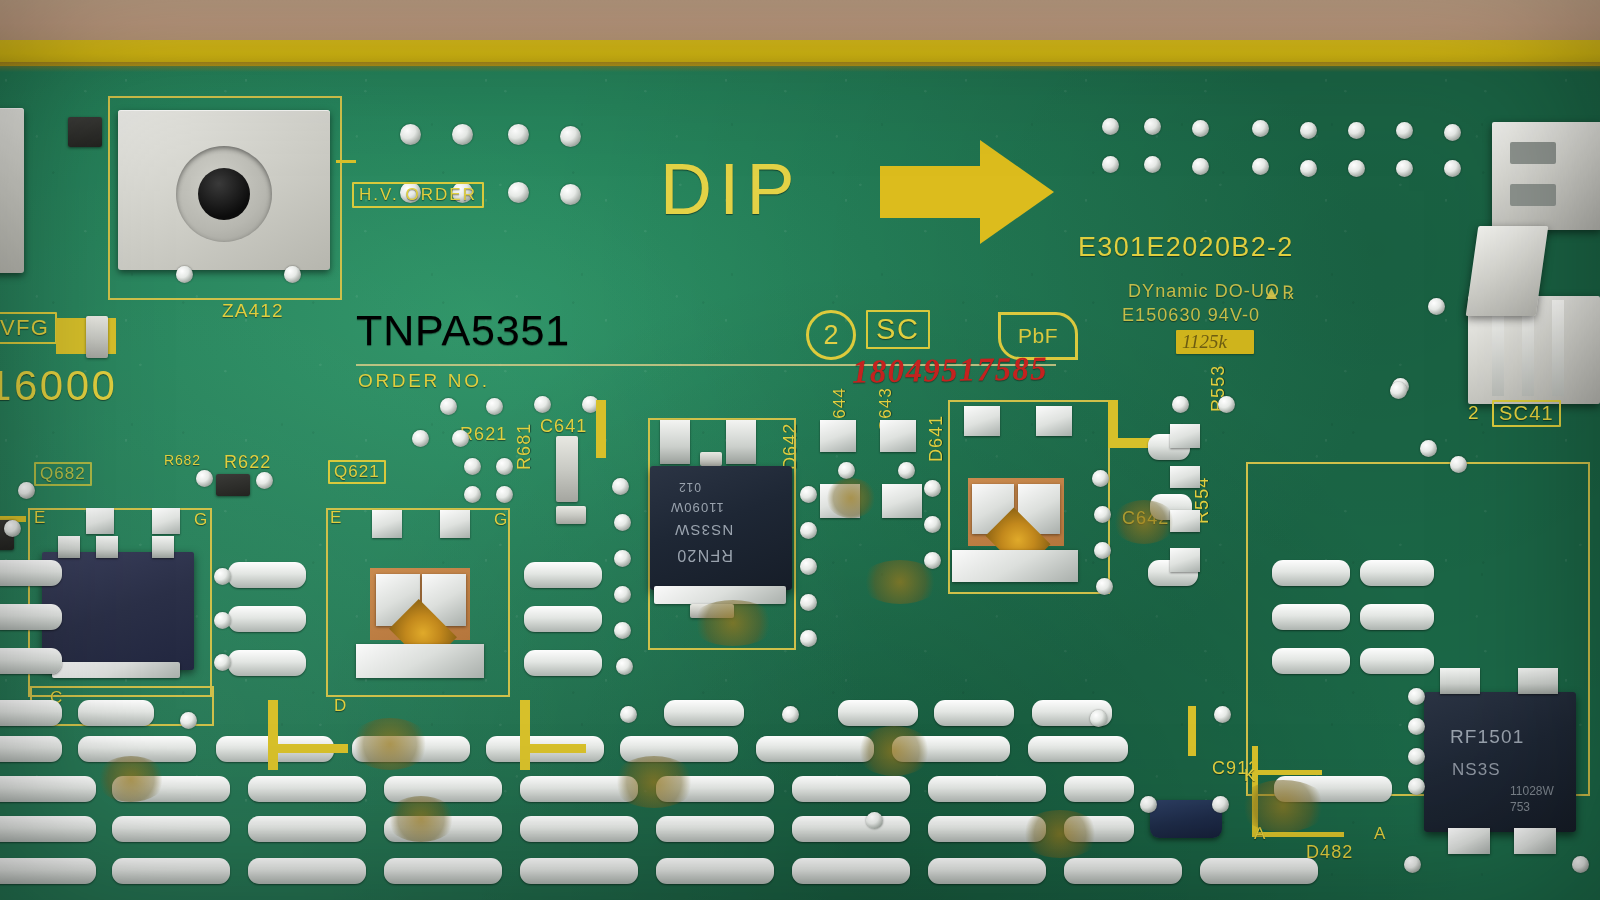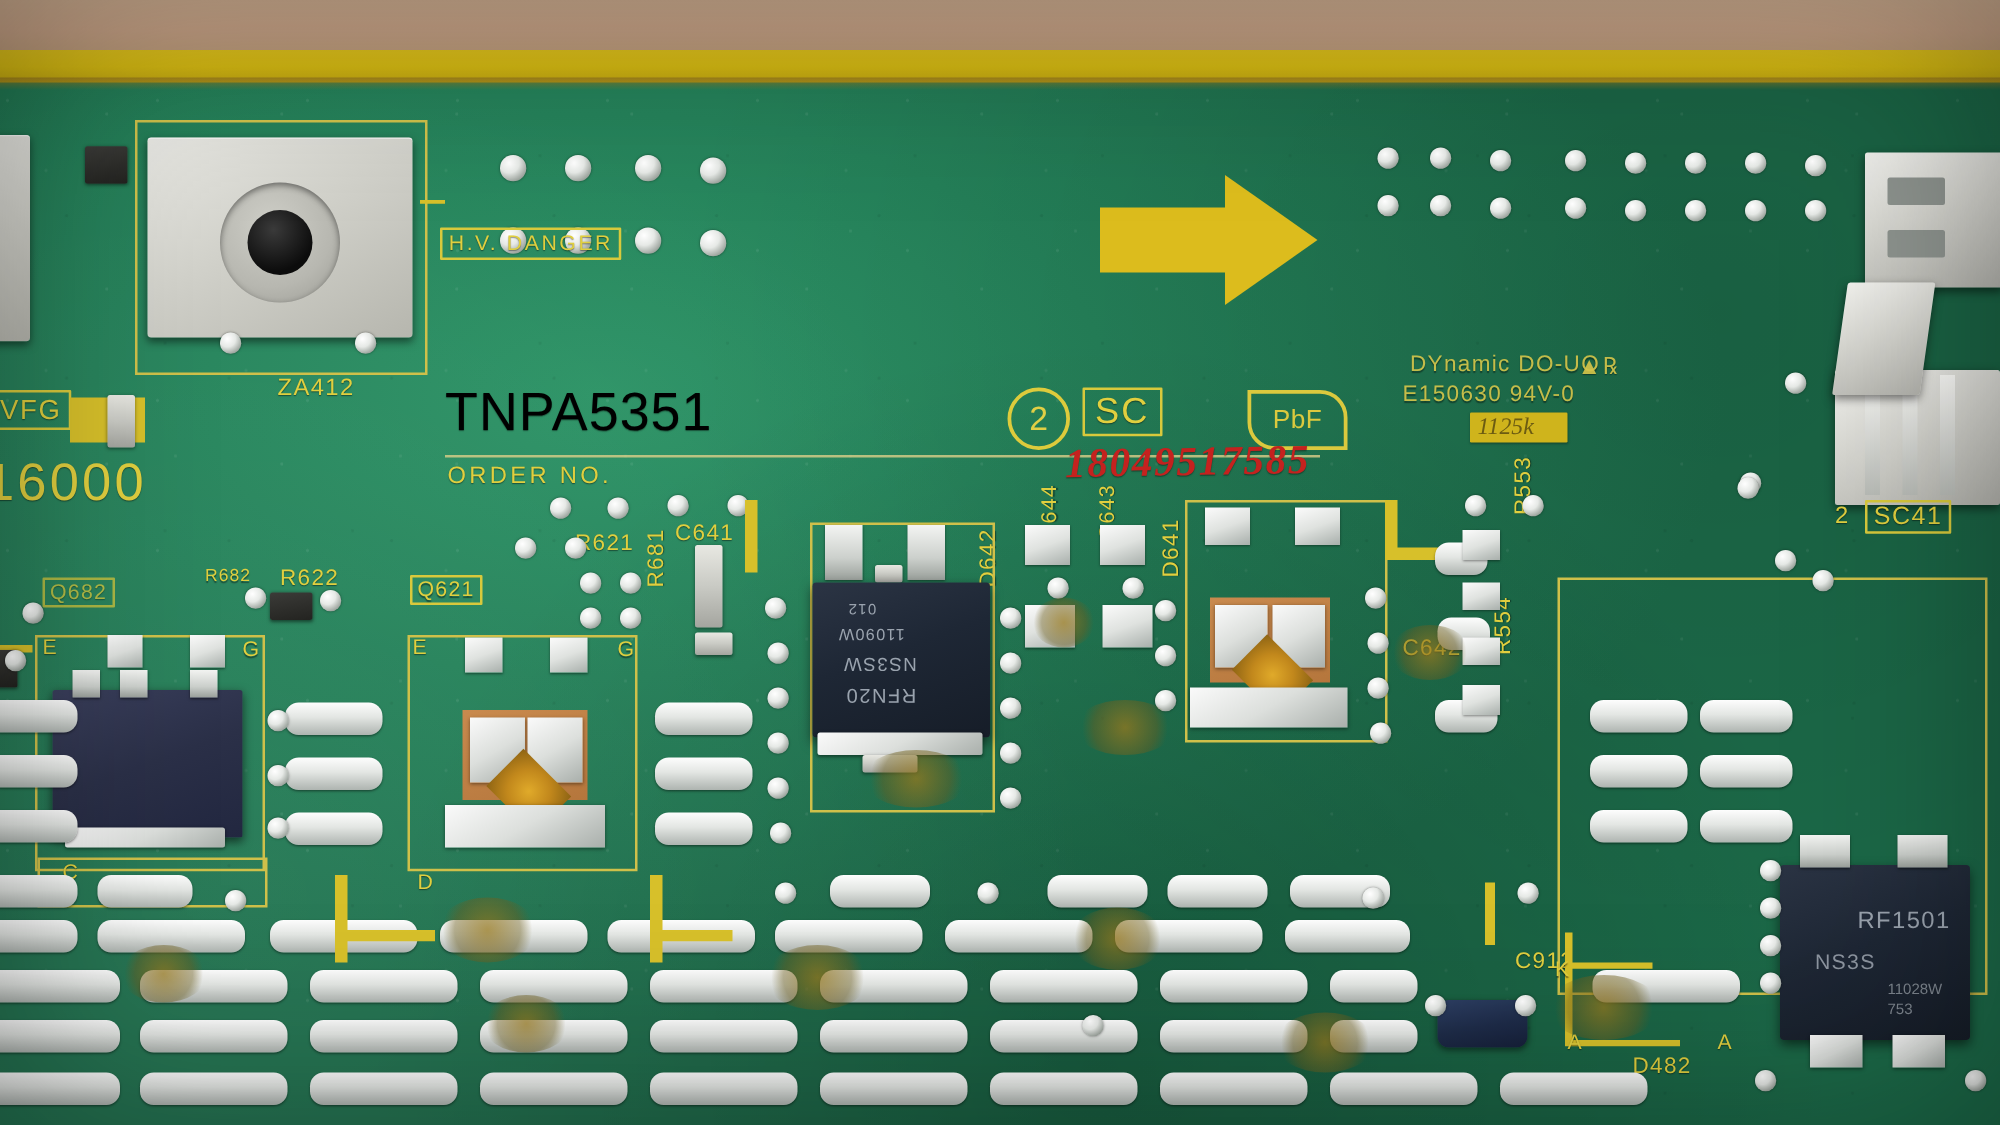--- a/index.html
+++ b/index.html
@@ -152,29 +152,31 @@
   <div class="pad md" style="left:400px;top:124px;"></div>
   <div class="pad md" style="left:452px;top:124px;"></div>
   <div class="pad md" style="left:508px;top:124px;"></div>
   <div class="pad md" style="left:560px;top:126px;"></div>
   <div class="pad md" style="left:400px;top:182px;"></div>
   <div class="pad md" style="left:452px;top:182px;"></div>
   <div class="pad md" style="left:508px;top:182px;"></div>
   <div class="pad md" style="left:560px;top:184px;"></div>
 
   <div class="silk boxed" style="left:352px;top:182px;font-size:17px;letter-spacing:.12em;">
-    <span>H.V. DANGER</span>
+    <span>H.V. ORDER</span>
   </div>
   <div class="trace" style="left:336px;top:160px;width:20px;height:3px;"></div>
 
+  <span class="silk" style="left:660px;top:148px;font-size:72px;letter-spacing:.10em;color:#e3d246;">DIP</span>
   <div class="arrow" style="left:880px;top:140px;width:180px;height:104px;">
     <div class="shaft"></div>
       <div class="head"></div>
   </div>
 
+  <span class="silk" style="left:1078px;top:232px;font-size:27px;letter-spacing:.05em;">E301E2020B2-2</span>
   <span class="silk dim" style="left:1128px;top:281px;font-size:18px;">DYnamic DO-UO</span>
   <span class="silk dim" style="left:1262px;top:279px;font-size:19px;">▲℞</span>
   <span class="silk dim" style="left:1122px;top:305px;font-size:18px;">E150630 94V-0</span>
   <div style="position:absolute;left:1176px;top:330px;width:78px;height:24px;background:#cfb41c;
               border-radius:1px;box-shadow:0 1px 2px rgba(0,0,0,.3);"></div>
   <span style="position:absolute;left:1182px;top:331px;font-size:19px;color:#6c5c12;
                font-family:'Liberation Serif',serif;font-style:italic;">1125k</span>
 
   <span class="silk bigtitle" style="left:356px;top:306px;">TNPA5351</span>
   <div class="circnum" style="left:806px;top:310px;">
@@ -368,21 +370,21 @@
   <div class="pad sm" style="left:1212px;top:796px;"></div>
   <div class="trace" style="left:1252px;top:746px;width:6px;height:90px;"></div>
   <div class="trace" style="left:1252px;top:770px;width:70px;height:5px;"></div>
   <div class="trace" style="left:1252px;top:832px;width:92px;height:5px;"></div>
   <span class="silk" style="left:1244px;top:766px;font-size:17px;">K</span>
   <span class="silk" style="left:1254px;top:824px;font-size:17px;">A</span>
   <span class="silk" style="left:1374px;top:824px;font-size:17px;">A</span>
   <span class="silk" style="left:1306px;top:842px;font-size:18px;">D482</span>
 
   <div class="to252" style="left:1424px;top:692px;width:152px;height:140px;">
-    <span style="position:absolute;left:26px;top:34px;color:#9aa3ae;font-size:19px;letter-spacing:.06em;margin-left:36px;">RF1501</span>
+    <span style="position:absolute;left:26px;top:34px;color:#9aa3ae;font-size:19px;letter-spacing:.06em;">RF1501</span>
     <span style="position:absolute;left:28px;top:68px;color:#8e96a1;font-size:17px;letter-spacing:.06em;">NS3S</span>
     <span style="position:absolute;left:86px;top:92px;color:#7e868f;font-size:12px;">11028W</span>
     <span style="position:absolute;left:86px;top:108px;color:#7e868f;font-size:12px;">753</span>
   </div>
   <div class="tab" style="left:1440px;top:668px;width:40px;height:26px;"></div>
   <div class="tab" style="left:1518px;top:668px;width:40px;height:26px;"></div>
   <div class="solderblob" style="left:1448px;top:828px;width:42px;height:26px;"></div>
   <div class="solderblob" style="left:1514px;top:828px;width:42px;height:26px;"></div>
   <div class="pad sm" style="left:1408px;top:688px;"></div>
   <div class="pad sm" style="left:1408px;top:718px;"></div>

